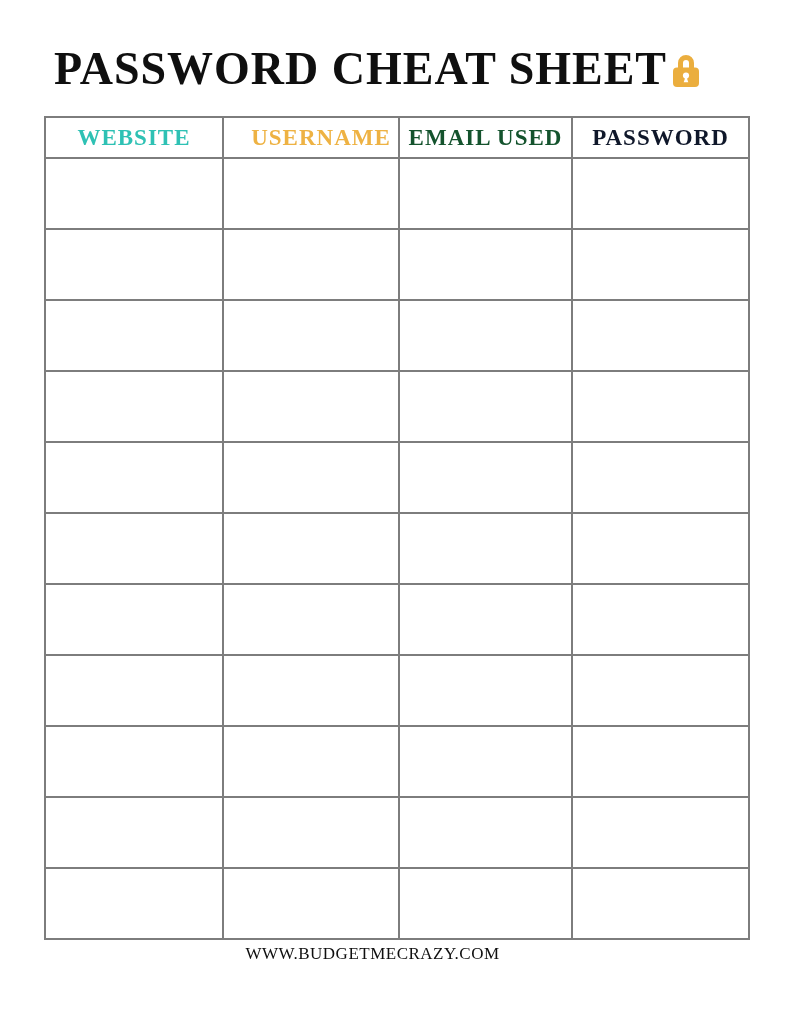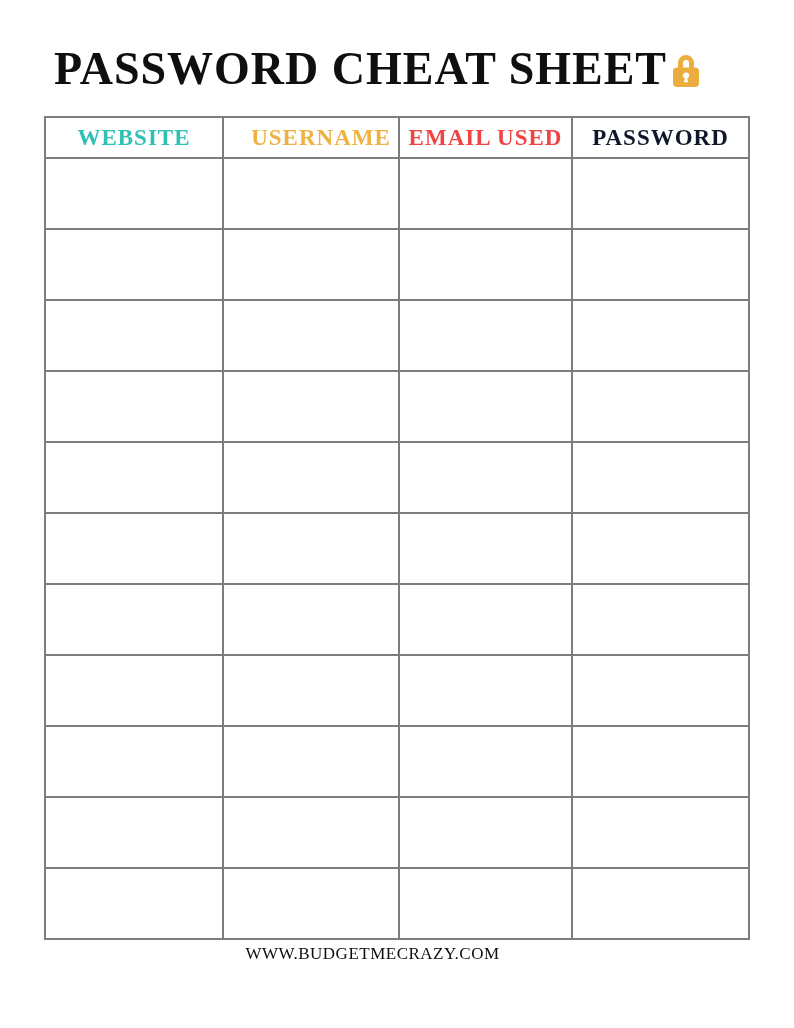--- a/index.html
+++ b/index.html
@@ -95,21 +95,21 @@
     <colgroup>
         <col style="width: 178px;">
         <col style="width: 176px;">
         <col style="width: 173px;">
         <col style="width: 177px;">
       </colgroup>
     <thead>
       <tr>
           <th style="color: rgb(46, 193, 180); border-radius: 14px;">WEBSITE</th>
           <th style="color: rgb(238, 178, 67); padding-left: 20px;">USERNAME</th>
-          <th style="color: #ef4444;">EMAIL USED</th>
+          <th style="color: #14532d;">EMAIL USED</th>
           <th style="color: #0f172a;">PASSWORD</th>
         </tr>
     </thead>
     <tbody>
         <tr>
           <td></td>
           <td></td>
           <td></td>
           <td></td>
         </tr>

